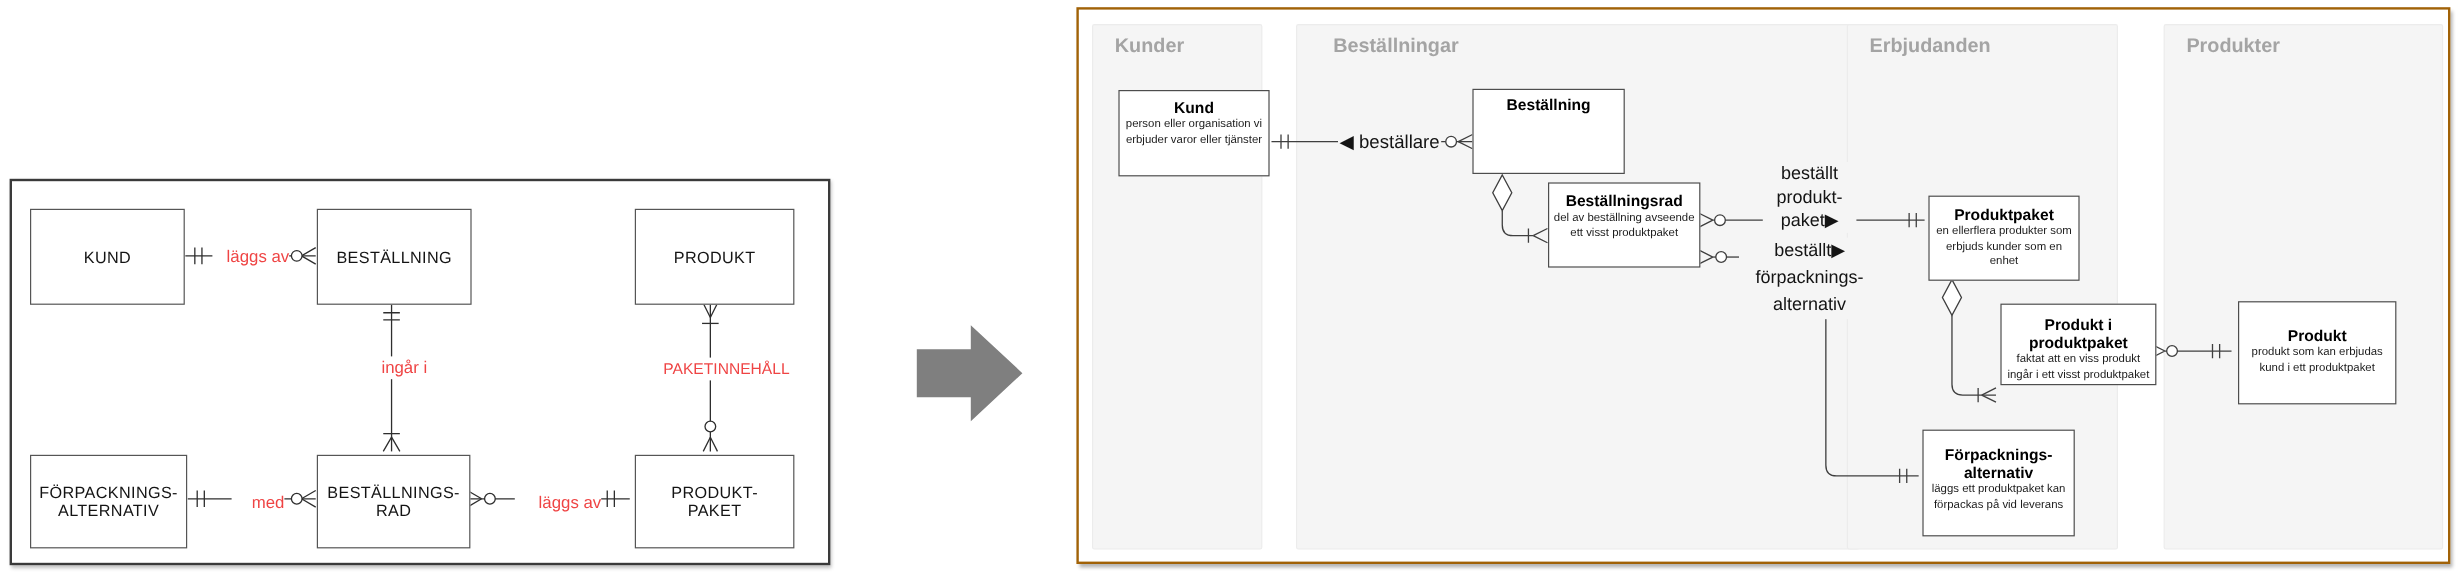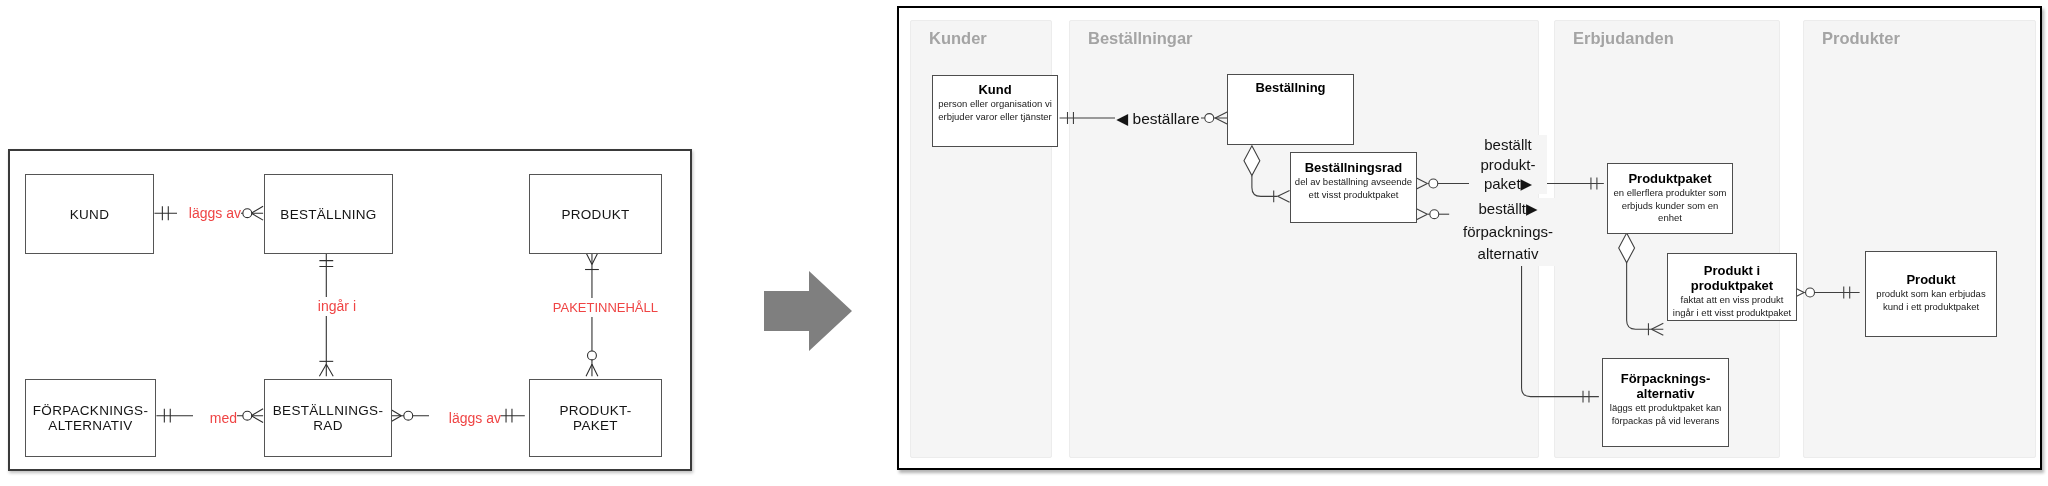--- a/index.html
+++ b/index.html
@@ -14,21 +14,21 @@
        display:flex;align-items:center;justify-content:center;text-align:center;
        font-size:13.5px;letter-spacing:.3px;color:#141414;}
   .preline{white-space:pre-line;}
   .lbl{position:absolute;background:#fff;text-align:right;font-size:14px;color:#ef4444;line-height:19px;}
 
   
   .arrow{position:absolute;left:762px;top:270px;}
 
   
   .tgt{position:absolute;left:897px;top:6px;width:1145px;height:464px;background:#fff;
-       border:2px solid #000000;box-shadow:2px 3px 3px rgba(0,0,0,.3);box-sizing:border-box;}
+       border:2px solid #a16207;box-shadow:2px 3px 3px rgba(0,0,0,.3);box-sizing:border-box;}
   .lane{position:absolute;top:12px;height:438px;background:#f5f5f5;border:1px solid #ececec;
         border-radius:2px;box-sizing:border-box;}
   .lane-h{display:block;padding:8px 0 0 18px;font-size:16.5px;font-weight:bold;color:#a4a4a4;}
   .tgt svg.links{position:absolute;left:0;top:0;width:100%;height:100%;}
   .rent{position:absolute;background:#fff;border:1px solid #4d4d4d;box-sizing:border-box;
         display:flex;flex-direction:column;align-items:center;text-align:center;}
   .rtitle{font-size:13px;font-weight:bold;color:#000;line-height:15px;}
   .rdesc{font-size:9.5px;line-height:12.5px;color:#1a1a1a;padding:1px 3px 0 3px;}
   .rlbl{position:absolute;background:#f5f5f5;text-align:center;font-size:15px;color:#141414;}
 </style>
@@ -98,24 +98,24 @@
 
   <svg class="arrow" width="92" height="82" viewBox="0 0 92 82">
     <polygon points="2,21 47,21 47,1 90,41 47,81 47,61 2,61" fill="#7f7f7f"></polygon>
   </svg>
 
   <div class="tgt">
 
     <div class="lane" style="left:11px;width:142px;">
       <span class="lane-h">Kunder</span>
     </div>
-    <div class="lane" style="left:170px;width:470px;">
+    <div class="lane" style="left:181px;width:470px;padding-left:12px;">
       <span class="lane-h">Beställningar</span>
     </div>
-    <div class="lane" style="left:655px;width:226px;">
+    <div class="lane" style="left:640px;width:226px;">
       <span class="lane-h">Erbjudanden</span>
     </div>
     <div class="lane" style="left:904px;width:233px;">
       <span class="lane-h">Produkter</span>
     </div>
 
     <svg class="links" viewBox="0 0 1145 464">
       <g stroke="#3f3f3f" stroke-width="1.1" fill="none">
 
         <g>

